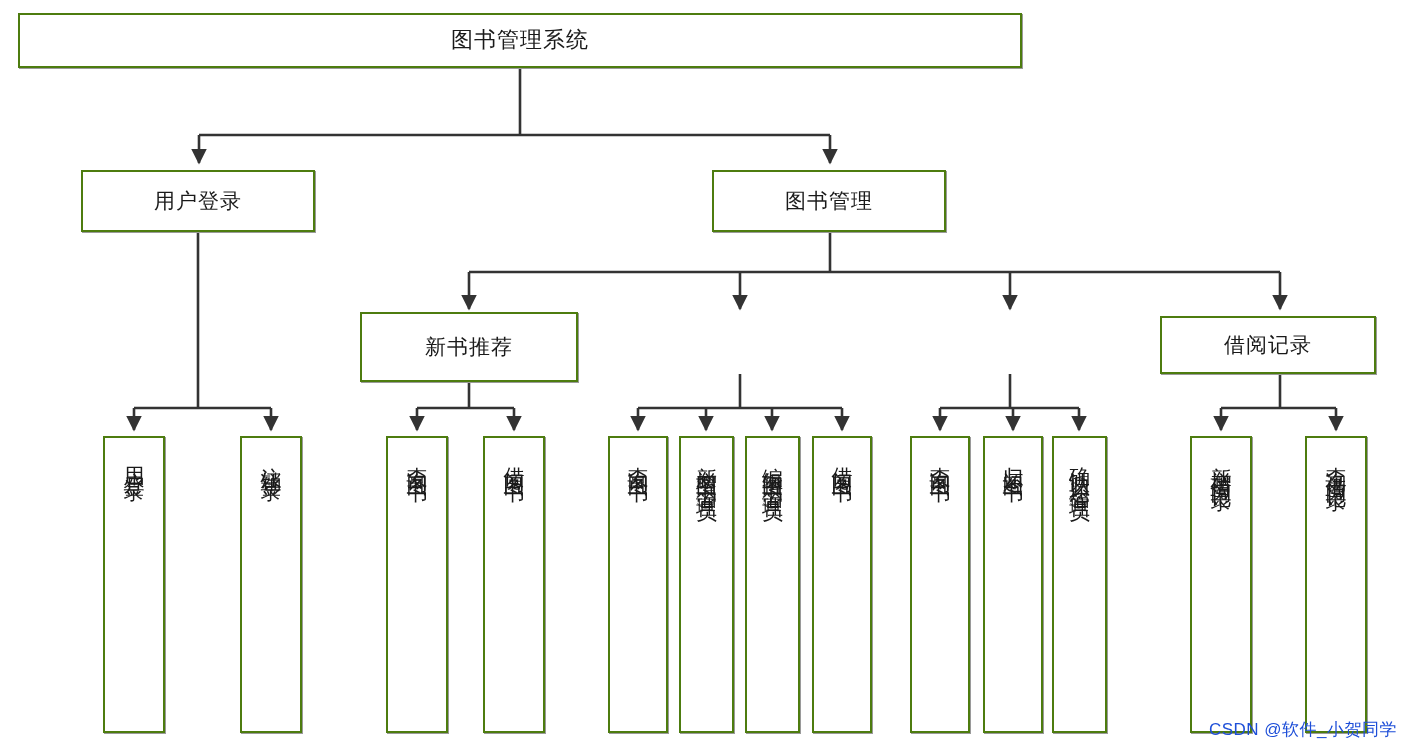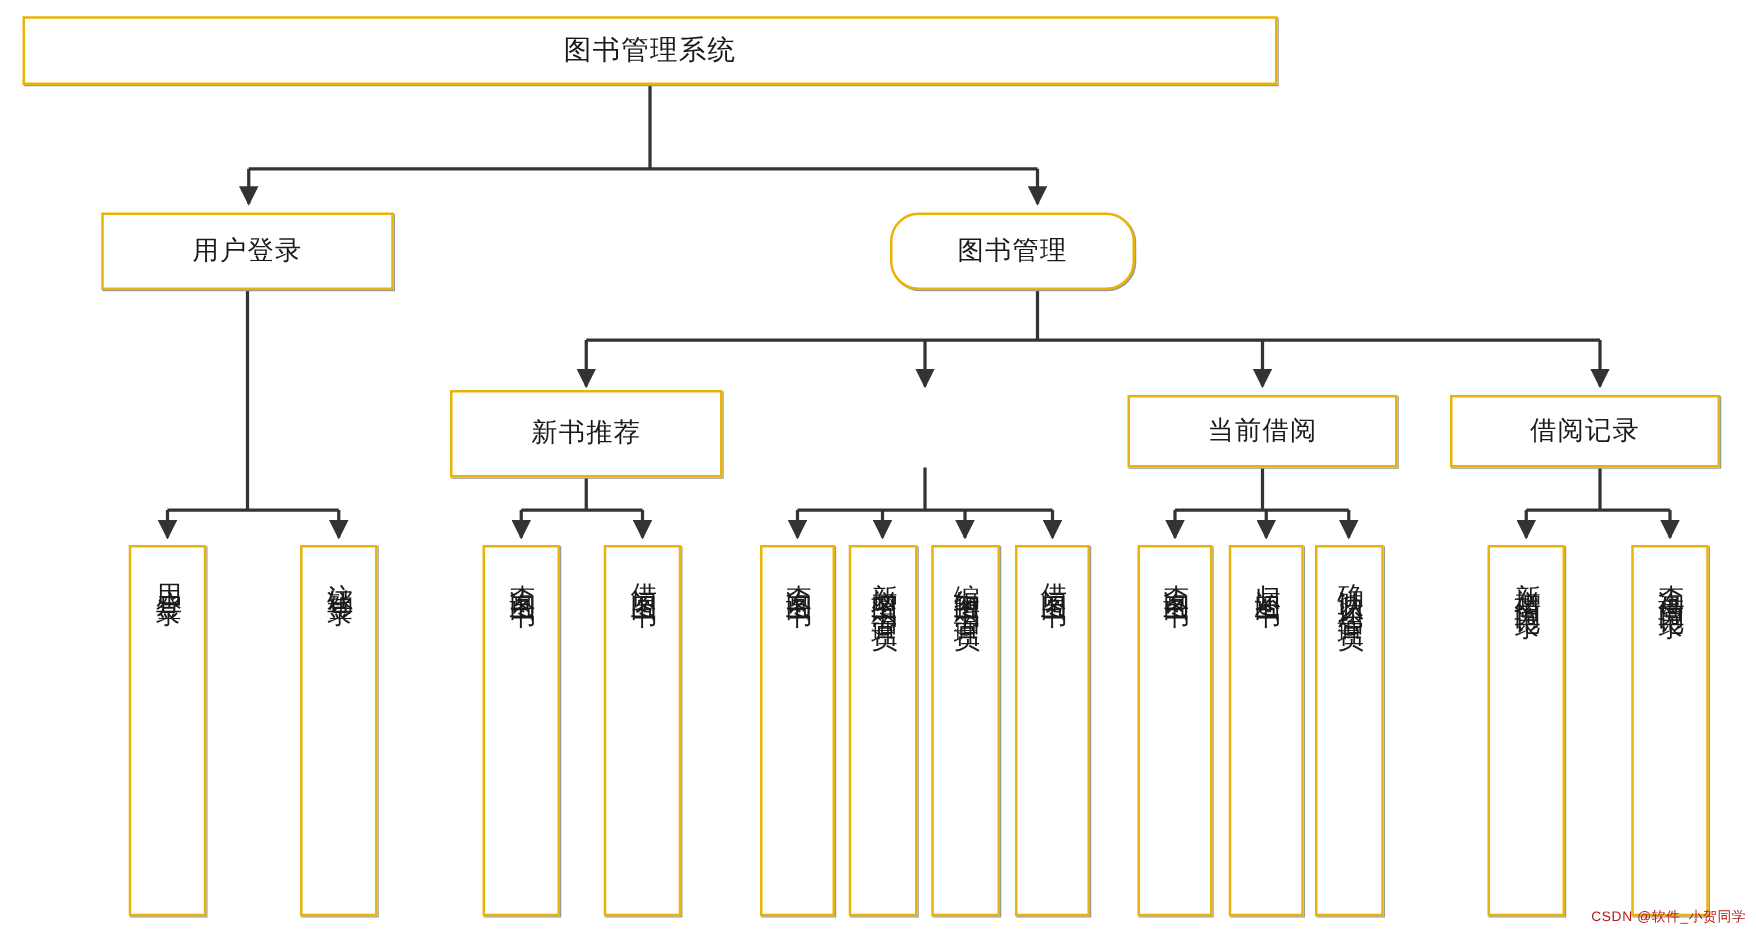--- a/index.html
+++ b/index.html
@@ -10,21 +10,21 @@
     overflow:hidden;
     position:relative;
   }
   #canvas{position:absolute;left:0;top:0;width:1405px;height:747px;}
   #svg-layer{position:absolute;left:0;top:0;width:1405px;height:747px;}
 
   .node{
     position:absolute;
     box-sizing:border-box;
     background:#ffffff;
-    border:2px solid #eab308;
+    border:2px solid #4d7c0f;
     box-shadow:1px 1px 0 0 #9a9a9a;
     display:flex;
     align-items:center;
     justify-content:center;
     color:#1a1a1a;
   }
   .node-label{
     font-size:21px;
     letter-spacing:1px;
     white-space:nowrap;
@@ -41,22 +41,22 @@
     text-orientation:upright;
     font-size:21px;
     letter-spacing:5px;
     white-space:nowrap;
     line-height:1.05;
   }
   #watermark{
     position:absolute;
     right:8px;
     bottom:6px;
-    font-size:11px;
-    color:#b91c1c;
+    font-size:17px;
+    color:#1d4ed8;
     white-space:nowrap;
     letter-spacing:0.5px;
     pointer-events:none;
   }
 </style>
 </head>
 <body>
 
 <div id="canvas">
 
@@ -110,29 +110,26 @@
     </g>
   </svg>
 
   <div class="node root" style="left:18px;top:13px;width:1004px;height:55px;">
     <span class="node-label">图书管理系统</span>
   </div>
 
   <div class="node" style="left:81px;top:170px;width:234px;height:62px;">
     <span class="node-label">用户登录</span>
   </div>
-  <div class="node" style="left:712px;top:170px;width:196px;height:62px;border-radius:23px;">
+  <div class="node" style="left:712px;top:170px;width:234px;height:62px;">
     <span class="node-label">图书管理</span>
   </div>
 
   <div class="node" style="left:360px;top:312px;width:218px;height:70px;">
     <span class="node-label">新书推荐</span>
-  </div>
-  <div class="node" style="left:902px;top:316px;width:216px;height:58px;">
-    <span class="node-label">当前借阅</span>
   </div>
   <div class="node" style="left:1160px;top:316px;width:216px;height:58px;">
     <span class="node-label">借阅记录</span>
   </div>
 
   <div class="node leaf" style="left:103px;top:436px;width:62px;height:297px;">
     <span class="node-label">用户登录</span>
   </div>
   <div class="node leaf" style="left:240px;top:436px;width:62px;height:297px;">
     <span class="node-label">注销登录</span>

